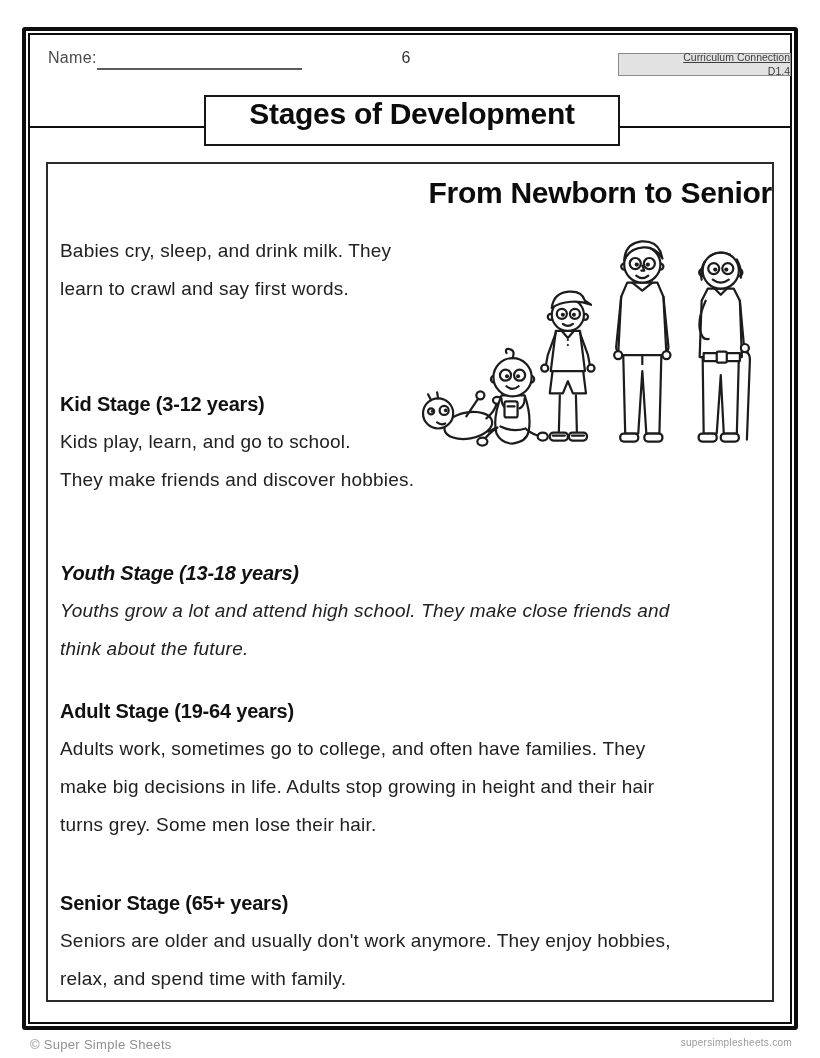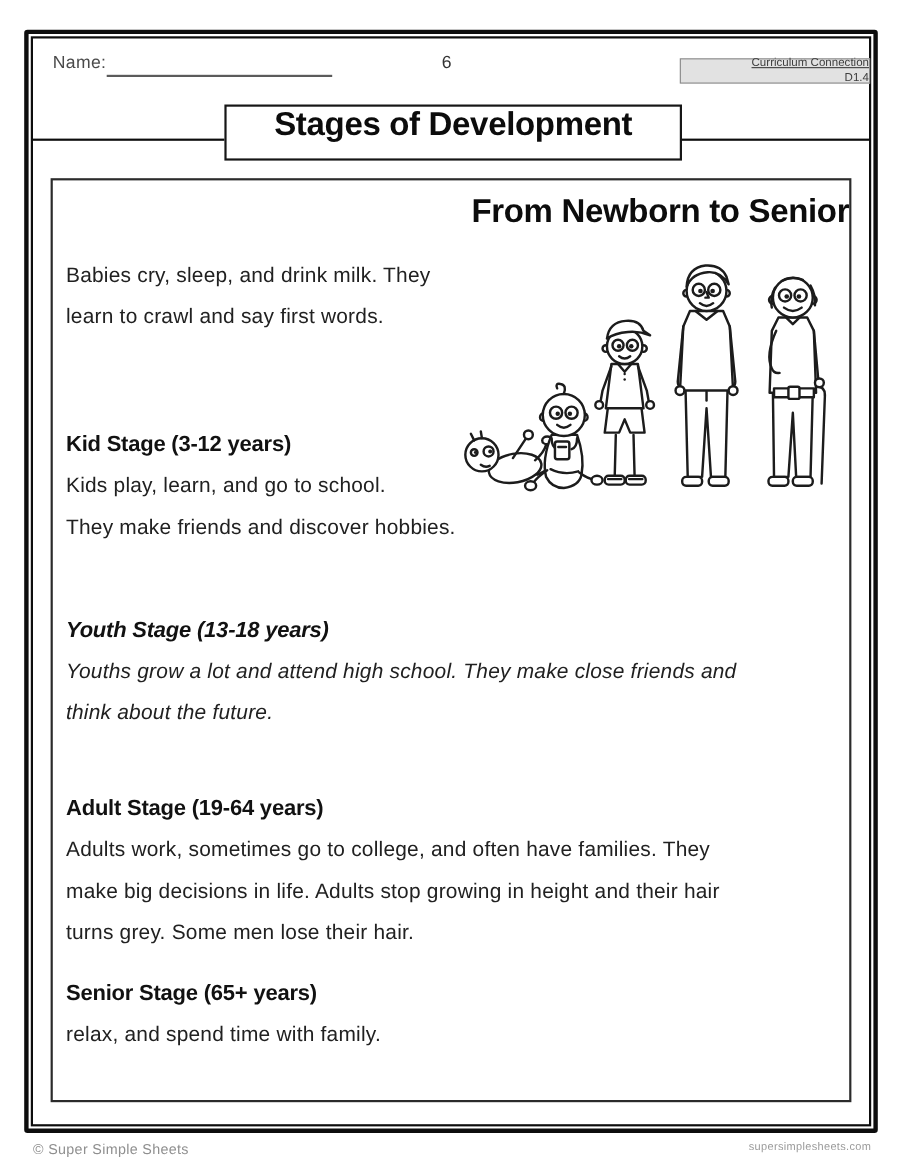--- a/index.html
+++ b/index.html
@@ -65,21 +65,21 @@
   .section .s-heading{
     font-size:20px;font-weight:bold;color:#111111;line-height:38px;letter-spacing:-.2px;
     white-space:nowrap;
   }
   .section .s-line{
     font-size:19px;color:#212121;line-height:38px;letter-spacing:.2px;white-space:nowrap;
   }
   .sec-baby{top:68px;width:408px;}
   .sec-kid{top:221px;width:408px;}
   .sec-youth{top:390px;width:706px;font-style:italic;}
-  .sec-adult{top:552px;width:706px;}
+  .sec-adult{top:528px;width:706px;}
   .sec-senior{top:720px;width:706px;}
   .illustration{
     position:absolute;left:370px;top:70px;width:344px;height:214px;
   }
   
   .footer-copyright{
     position:absolute;left:30px;top:1037px;font-size:13px;color:#8f8f8f;letter-spacing:.3px;
   }
   .footer-website{
     position:absolute;right:28px;top:1037px;font-size:10px;color:#9a9a9a;letter-spacing:.3px;
@@ -245,20 +245,21 @@
 
     <div class="section sec-adult">
       <div class="s-heading">Adult Stage (19-64 years)</div>
       <div class="s-line">Adults work, sometimes go to college, and often have families. They</div>
       <div class="s-line">make big decisions in life. Adults stop growing in height and their hair</div>
       <div class="s-line">turns grey. Some men lose their hair.</div>
     </div>
 
     <div class="section sec-senior">
       <div class="s-heading">Senior Stage (65+ years)</div>
+      <div class="s-line">Seniors are older and usually don't work anymore. They enjoy hobbies,</div>
       <div class="s-line">relax, and spend time with family.</div>
     </div>
 
   </div>
 
   <div class="footer-copyright">© Super Simple Sheets</div>
   <div class="footer-website">supersimplesheets.com</div>
 
 </div>
 

